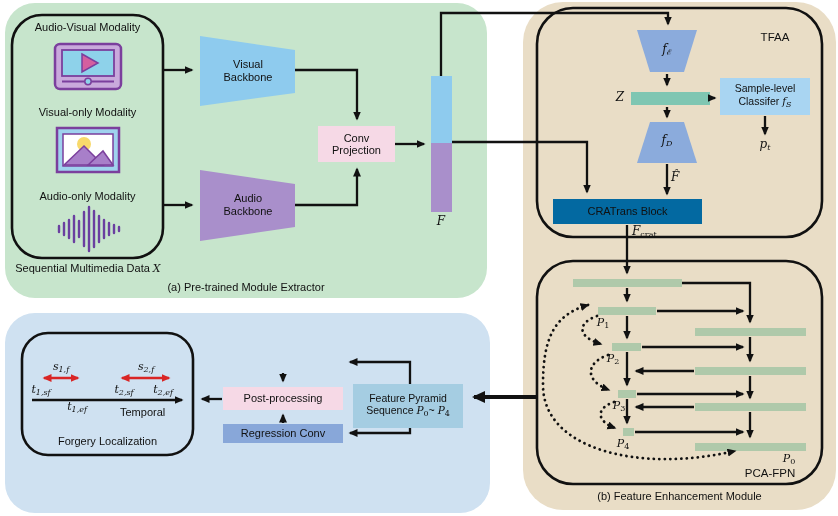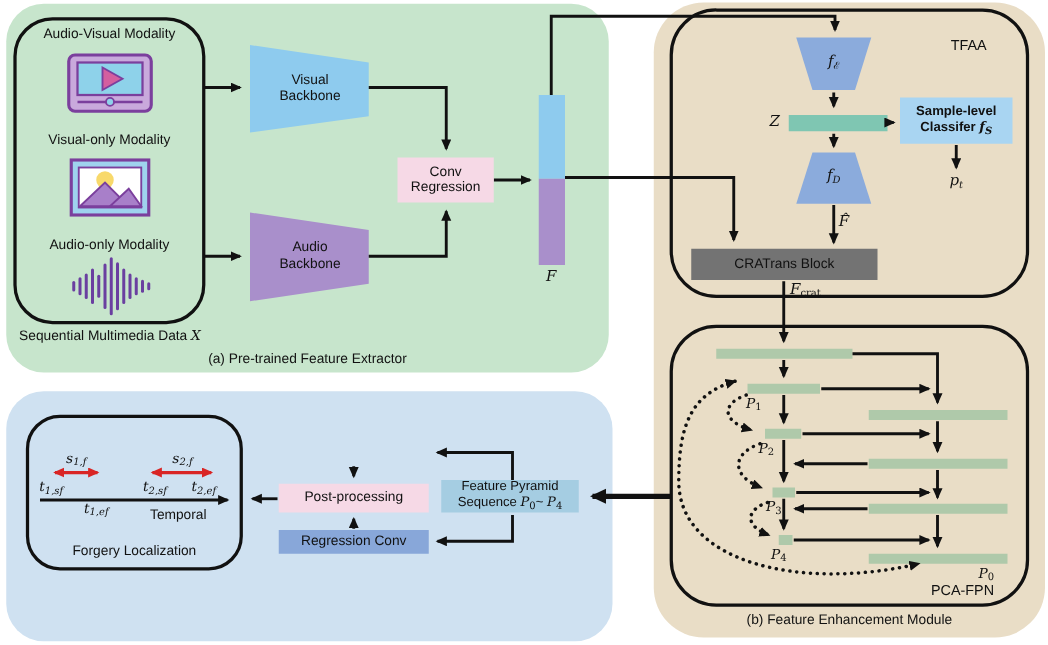--- a/index.html
+++ b/index.html
@@ -156,60 +156,60 @@
       <path d="M283,423 V415" marker-end="url(#ah)"></path>
       <path d="M222,399 H202" marker-end="url(#ah)"></path>
       <path d="M410,384 V362 H350" marker-end="url(#ah)"></path>
       <path d="M410,412 V433 H350" marker-end="url(#ah)"></path>
     </g>
     <path d="M537,397 H474" stroke="#111" stroke-width="4.2" fill="none" marker-end="url(#ahBig)"></path>
   </svg>
 
   <div class="box" style="left:318px;top:126px;width:77px;height:36px;background:#f6d9e6;">
     <span>Conv</span>
-    <span>Regression</span>
-  </div>
-
-  <div class="box" style="left:720px;top:78px;width:90px;height:37px;background:#a9d5f2;font-size:10.5px;font-weight:bold;">
+    <span>Projection</span>
+  </div>
+
+  <div class="box" style="left:720px;top:78px;width:90px;height:37px;background:#a9d5f2;font-size:10.5px;">
     <span>Sample-level</span>
     <span><span>Classifer </span><span class="mv">f</span><sub class="msi">S</sub></span>
   </div>
 
-  <div class="box" style="left:553px;top:199px;width:149px;height:25px;background:#737373;">
+  <div class="box" style="left:553px;top:199px;width:149px;height:25px;background:#0369a1;">
     <span>CRATrans Block</span>
   </div>
 
 
   <div class="box" style="left:223px;top:387px;width:120px;height:23px;background:#f6d9e6;">
     <span>Post-processing</span>
   </div>
 
   <div class="box" style="left:223px;top:424px;width:120px;height:19px;background:#88a7d9;">
     <span>Regression Conv</span>
   </div>
 
-  <div class="box small" style="left:353px;top:384px;width:110px;height:26px;background:#a5cde2;">
+  <div class="box small" style="left:353px;top:384px;width:110px;height:44px;background:#a5cde2;">
     <span>Feature Pyramid</span>
     <span><span>Sequence </span><span class="mv">P</span><sub class="ms">0</sub><span>~ </span><span class="mv">P</span><sub class="ms">4</sub></span>
   </div>
 
   <div class="lbl" style="left:12px;top:21px;width:151px;">Audio-Visual Modality</div>
   <div class="lbl" style="left:12px;top:106px;width:151px;">Visual-only Modality</div>
   <div class="lbl" style="left:0px;top:262px;width:176px;">
     <span>Sequential Multimedia Data </span><span class="mv">X</span>
   </div>
   <div class="lbl" style="left:12px;top:190px;width:151px;">Audio-only Modality</div>
   <div class="lbl" style="left:203px;top:58px;width:90px;">
     <span>Visual</span><br><span>Backbone</span>
   </div>
   <div class="lbl" style="left:203px;top:192px;width:90px;">
     <span>Audio</span><br><span>Backbone</span>
   </div>
   <div class="lbl mv" style="left:426px;top:215px;width:30px;font-size:12px;">F</div>
-  <div class="caption" style="left:5px;top:281px;width:482px;">(a) Pre-trained Feature Extractor</div>
+  <div class="caption" style="left:5px;top:281px;width:482px;">(a) Pre-trained Module Extractor</div>
 
   <div class="lbl" style="left:740px;top:31px;width:70px;font-size:11.5px;">TFAA</div>
   <div class="lbl" style="left:637px;top:43px;width:60px;font-size:12px;">
     <span class="mv">f</span><sub class="ms">ℰ</sub>
   </div>
   <div class="lbl mv" style="left:596px;top:91px;width:28px;text-align:right;font-size:12px;">Z</div>
   <div class="lbl" style="left:750px;top:138px;width:30px;font-size:12px;">
     <span class="mv">p</span><sub class="msi">t</sub>
   </div>
   <div class="lbl" style="left:637px;top:134px;width:60px;font-size:12px;">

